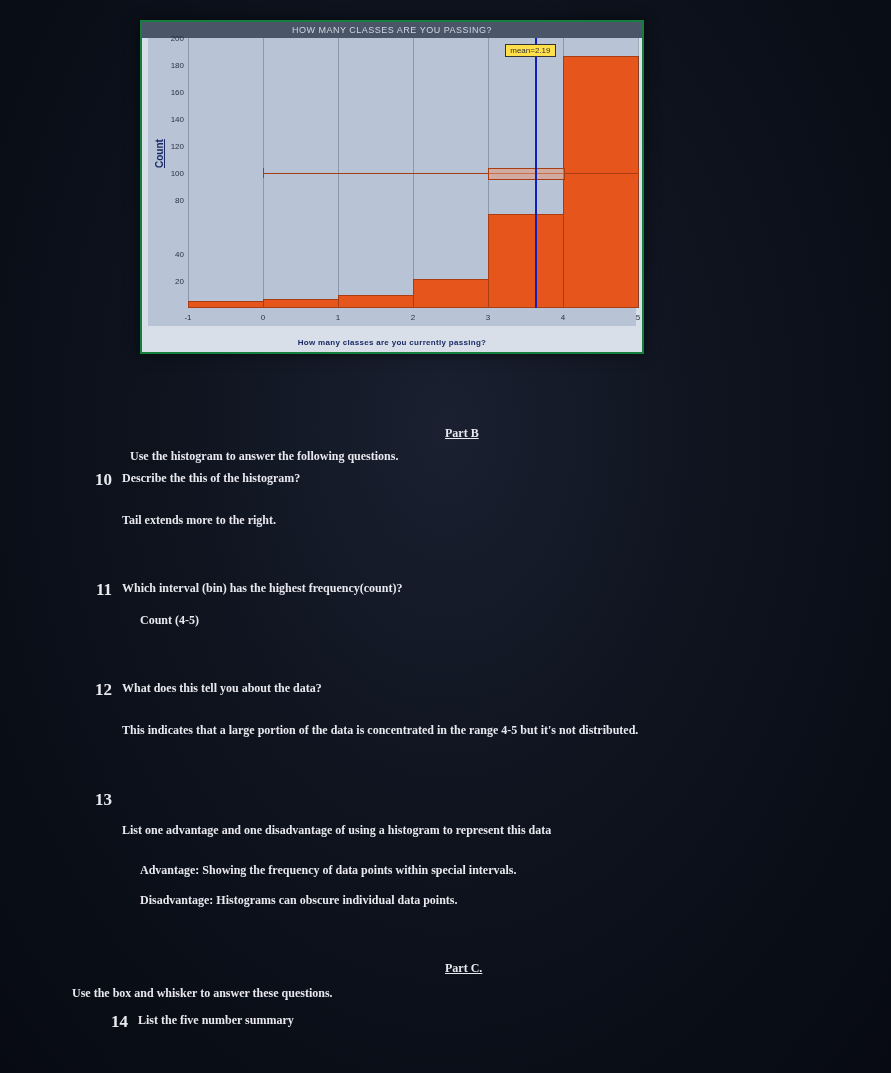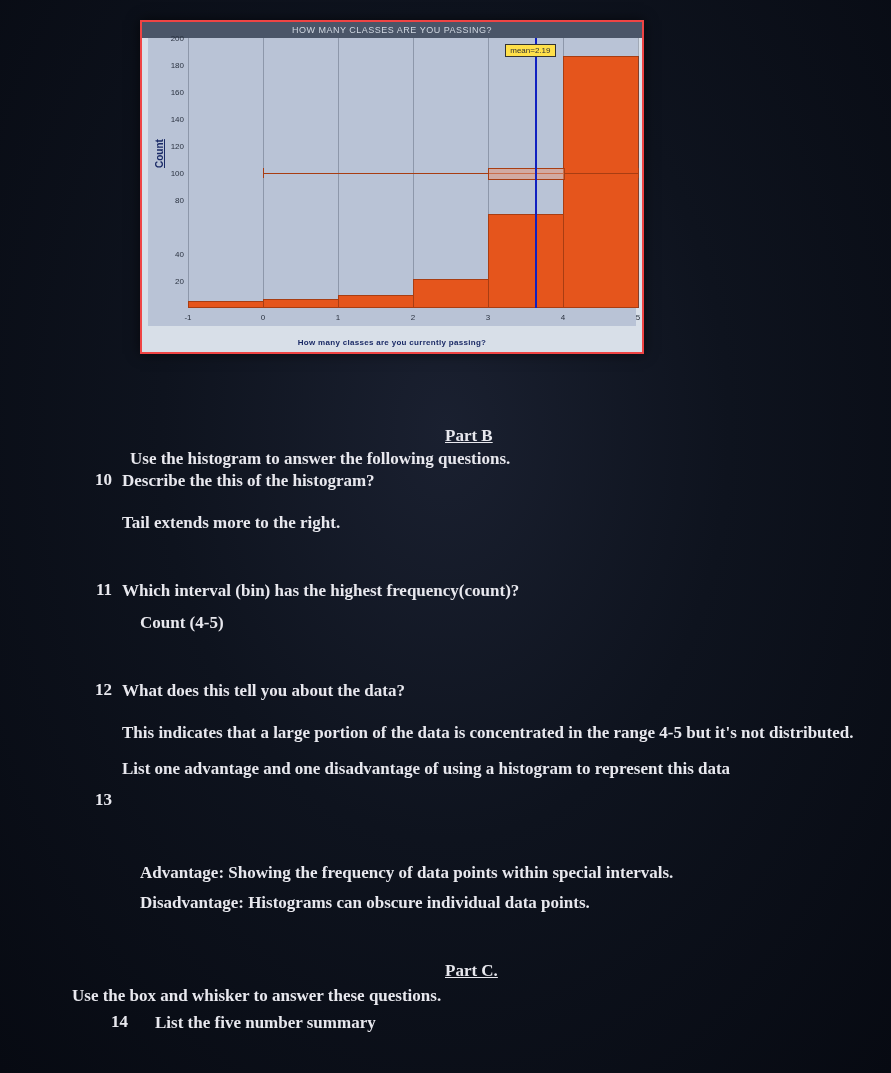--- a/index.html
+++ b/index.html
@@ -7,21 +7,21 @@
     width:891px;height:1073px;
     background:radial-gradient(ellipse at 50% 40%, #1a2030 0%, #0e131e 45%, #070a12 100%);
     font-family:"Times New Roman",serif;
     color:#e8e8ee;
     overflow:hidden;
     position:relative;
   }
   .chart-frame{
     position:absolute;left:140px;top:20px;width:500px;height:330px;
     background:#d8dfe8;
-    border:2px solid #ef4444;
+    border:2px solid #15803d;
     box-shadow:0 0 12px rgba(0,0,0,.6);
   }
   .chart-titlebar{
     height:16px;background:#4a5568;color:#cfd6e0;
     font:9px/16px Arial,sans-serif;text-align:center;
     letter-spacing:.5px;
   }
   .chart-body{position:relative;height:288px;background:#b9c3d6;margin:0 6px;}
   .plot-area{position:absolute;left:40px;top:0;width:450px;height:270px;background:#b9c3d6;}
   .ytick{position:absolute;left:0;width:36px;text-align:right;font:8px Arial;color:#2a3240;}
@@ -31,21 +31,21 @@
   .xtick{position:absolute;bottom:-14px;font:8px Arial;color:#2a3240;width:70px;text-align:center;}
   .chart-footer{position:absolute;bottom:0;left:0;right:0;height:18px;
     font:bold 8px/18px Arial;color:#1a2a66;text-align:center;letter-spacing:.3px;}
   .annot-box{position:absolute;background:#ffe04a;border:1px solid #333;font:8px Arial;color:#333;padding:1px 4px;}
   .mean-line{position:absolute;top:0;bottom:0;width:2px;background:#1020c0;}
   .box-whisker{position:absolute;background:rgba(230,150,120,.55);border:1px solid #a83d12;height:10px;}
   .whisker-line{position:absolute;height:1px;background:#a83d12;}
   .whisker-cap{position:absolute;width:1px;height:10px;background:#a83d12;}
   .grid-v{position:absolute;top:0;bottom:0;width:1px;background:rgba(60,70,90,.35);}
 
-  .doc-text{position:absolute;font-size:17px;font-weight:bold;line-height:1.35;}
+  .doc-text{position:absolute;font-size:12px;font-weight:bold;line-height:1.35;}
   .num-col{position:absolute;font-size:17px;font-weight:bold;text-align:right;width:28px;}
   .section-head{font-weight:bold;text-decoration:underline;}
 </style>
 </head>
 <body>
 
 <div class="chart-frame">
   <div class="chart-titlebar">HOW MANY CLASSES ARE YOU PASSING?</div>
   <div class="chart-body">
     <div class="ylabel">Count</div>
@@ -102,20 +102,20 @@
 
 <div class="num-col" style="left:84px;top:580px;">11</div>
 <div class="doc-text" style="left:122px;top:580px;">Which interval (bin) has the highest frequency(count)?</div>
 <div class="doc-text" style="left:140px;top:612px;">Count (4-5)</div>
 
 <div class="num-col" style="left:84px;top:680px;">12</div>
 <div class="doc-text" style="left:122px;top:680px;">What does this tell you about the data?</div>
 <div class="doc-text" style="left:122px;top:722px;width:740px;">This indicates that a large portion of the data is concentrated in the range 4-5 but it's not distributed.</div>
 
 <div class="num-col" style="left:84px;top:790px;">13</div>
-<div class="doc-text" style="left:122px;top:758px;width:740px;">List one advantage and one disadvantage of using a histogram to represent this data</div>
+<div class="doc-text" style="left:122px;top:822px;width:740px;">List one advantage and one disadvantage of using a histogram to represent this data</div>
 <div class="doc-text" style="left:140px;top:862px;">Advantage: Showing the frequency of data points within special intervals.</div>
 <div class="doc-text" style="left:140px;top:892px;">Disadvantage: Histograms can obscure individual data points.</div>
 
 <div class="doc-text section-head" style="left:445px;top:960px;">Part C.</div>
 <div class="doc-text" style="left:72px;top:985px;">Use the box and whisker to answer these questions.</div>
 <div class="num-col" style="left:100px;top:1012px;">14</div>
-<div class="doc-text" style="left:138px;top:1012px;margin-left:17px;">List the five number summary</div>
+<div class="doc-text" style="left:138px;top:1012px;">List the five number summary</div>
 
 </body></html>

